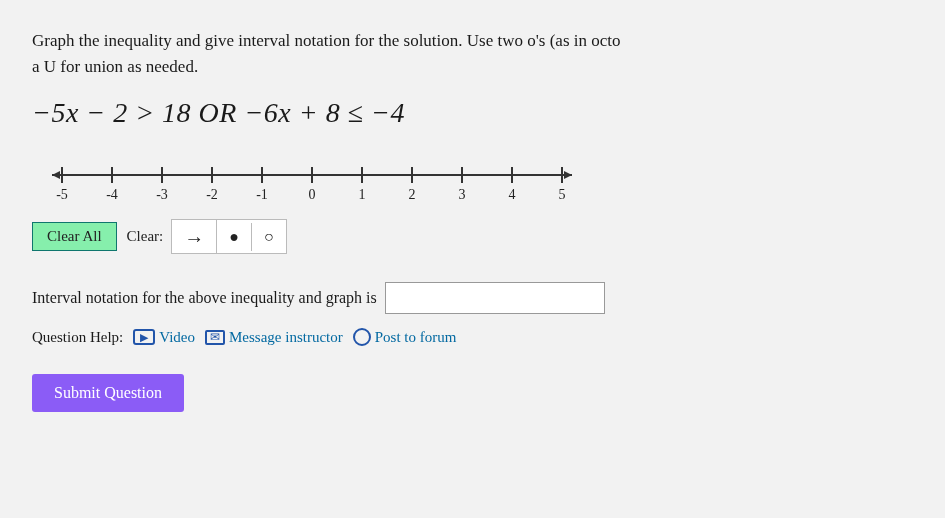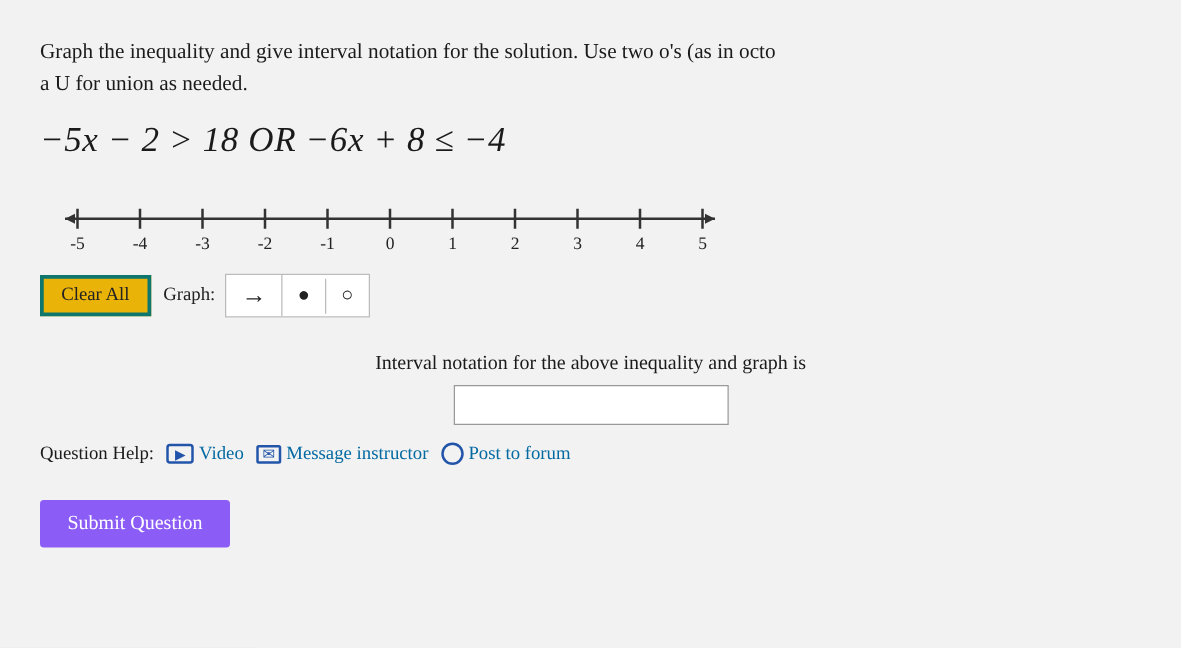--- a/index.html
+++ b/index.html
@@ -42,22 +42,22 @@
       display: block;
     }
     .controls-row {
       display: flex;
       align-items: center;
       gap: 8px;
       margin-bottom: 28px;
       margin-top: 4px;
     }
     .clear-all-btn {
-      border: 3px solid #0f766e;
-      background: #eab308;
+      border: 1px solid #0f766e;
+      background: #86efac;
       padding: 5px 14px;
       font-size: 15px;
       cursor: pointer;
       color: #222;
       font-family: Georgia, serif;
     }
     .draw-label {
       font-size: 15px;
       color: #222;
       font-family: Georgia, serif;
@@ -86,21 +86,20 @@
       border-right: none;
     }
     .interval-row {
       display: flex;
       align-items: center;
       gap: 8px;
       font-size: 16px;
       color: #1a1a1a;
       font-family: Georgia, serif;
       margin-bottom: 14px;
-      flex-direction: column;
     }
     .interval-input {
       border: 1px solid #999;
       background: #fff;
       width: 220px;
       height: 32px;
       font-size: 15px;
       padding: 2px 8px;
       font-family: Georgia, serif;
     }
@@ -199,21 +198,21 @@
       <line x1="530" y1="16" x2="530" y2="32" stroke="#333" stroke-width="2"></line>
       <text x="530" y="48" text-anchor="middle" font-size="14" font-family="Georgia,serif" fill="#222">5</text>
 
       <polygon points="540,24 532,20 532,28" fill="#333"></polygon>
       <polygon points="20,24 28,20 28,28" fill="#333"></polygon>
     </svg>
   </div>
 
   <div class="controls-row">
     <button class="clear-all-btn">Clear All</button>
-    <span class="draw-label">Graph:</span>
+    <span class="draw-label">Clear:</span>
     <div class="draw-tools">
       <button class="draw-tool-btn" title="Arrow">
         <span style="font-size:20px;">→</span>
       </button>
       <button class="draw-tool-btn" title="Filled circle">
         <span style="font-size:16px;">●</span>
       </button>
       <button class="draw-tool-btn" title="Open circle">
         <span style="font-size:16px;">○</span>
       </button>

